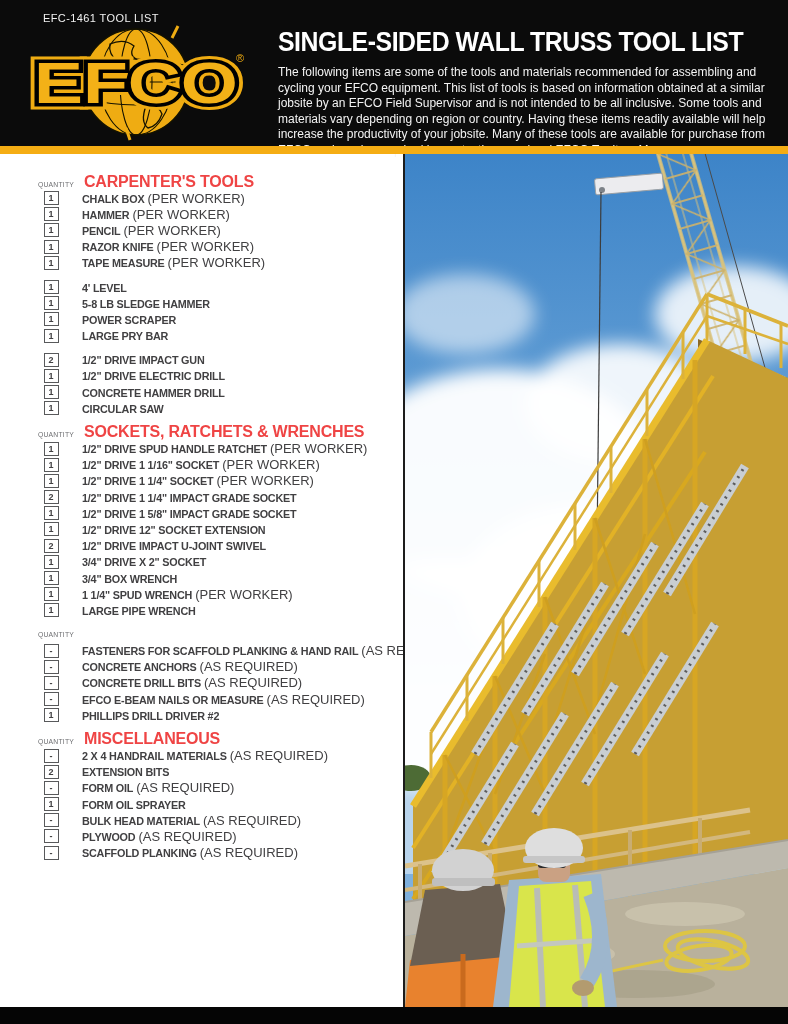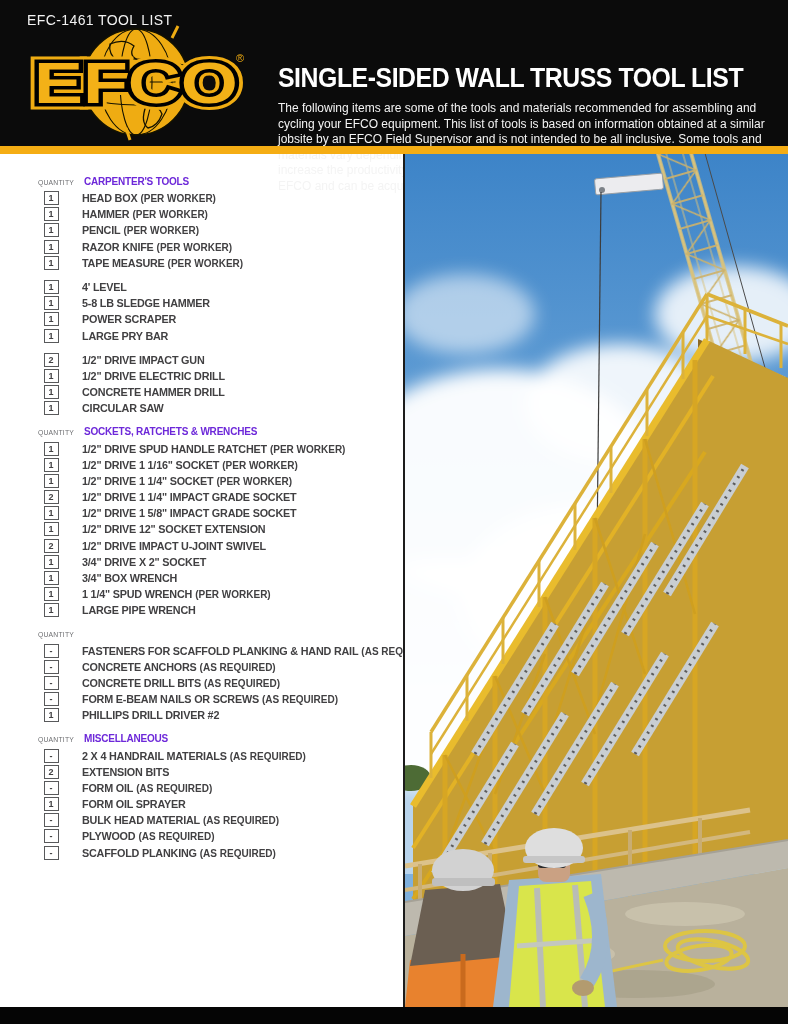--- a/index.html
+++ b/index.html
@@ -1,44 +1,44 @@
 <!DOCTYPE html>
 <html><head>
 <meta charset="utf-8">
 <style>
   html,body{margin:0;padding:0;background:#e9e9e9;}
   .page{position:relative;width:788px;height:1024px;background:#ffffff;overflow:hidden;
         font-family:"Liberation Sans",sans-serif;}
   
   .header{position:absolute;left:0;top:0;width:788px;height:146px;background:#0b0b0b;}
-  .doc-code{position:absolute;left:27px;top:12px;color:#f2f2f2;font-size:14px;letter-spacing:.4px;}
+  .doc-code{position:absolute;left:43px;top:12px;color:#f2f2f2;font-size:11px;letter-spacing:.4px;}
   .logo{position:absolute;left:26px;top:22px;width:222px;height:122px;}
-  .title-block{position:absolute;left:278px;top:27px;width:496px;margin-top:36px;}
+  .title-block{position:absolute;left:278px;top:27px;width:496px;}
   .title{margin:0;color:#ffffff;font-size:27px;font-weight:bold;letter-spacing:-.5px;
          transform:scaleX(.92);transform-origin:left;white-space:nowrap;}
   .intro{margin:7px 0 0 0;color:#f4f4f4;font-size:12px;line-height:15.6px;width:492px;}
   
   .gold-bar{position:absolute;left:0;top:146px;width:788px;height:8px;background:#f5ad14;}
   
   .list-col{position:absolute;left:36px;top:166px;width:364px;color:#414042;}
   .list-heading{margin:0 0 4px 0;color:#231f20;font-size:16.5px;font-weight:bold;
                 line-height:21px;letter-spacing:-.3px;white-space:nowrap;}
   .tool-section{margin-top:8px;}
   .section-head{display:flex;align-items:baseline;height:16px;line-height:16px;}
   .qty-label{width:30px;flex:0 0 30px;text-align:left;font-size:6.8px;color:#6d6e71;
              letter-spacing:.2px;padding-left:2px;}
-  .section-title{margin:0 0 0 16px;color:#6d28d9;font-size:10px;font-weight:bold;
+  .section-title{margin:0 0 0 16px;color:#ef4444;font-size:16px;font-weight:bold;
                  letter-spacing:-.2px;white-space:nowrap;}
   .tool-rows{list-style:none;margin:0;padding:0;}
   .tool-row{display:flex;align-items:center;height:16.2px;white-space:nowrap;}
   .col-qty{width:30px;flex:0 0 30px;display:flex;justify-content:center;}
   .qty-box{display:flex;align-items:center;justify-content:center;width:13px;height:12px;
            border:1.2px solid #58595b;background:#fff;font-size:9px;font-weight:bold;color:#414042;}
   .col-name{margin-left:16px;font-size:10.8px;font-weight:bold;letter-spacing:-.2px;color:#414042;}
-  .tool-suffix{font-size:10px;font-weight:bold;margin-left:3px;letter-spacing:0;}
+  .tool-suffix{font-size:13px;font-weight:normal;margin-left:3px;letter-spacing:0;}
   
   .photo{position:absolute;left:403px;top:154px;width:385px;height:853px;
          border-left:2px solid #1c1c1c;box-sizing:border-box;background:#7fb0dd;}
   .photo svg{display:block;}
   
   .bottom-bar{position:absolute;left:0;top:1007px;width:788px;height:17px;background:#050505;}
 </style>
 </head>
 <body>
 
@@ -82,21 +82,21 @@
         <section class="tool-section">
           <div class="section-head">
             <span class="qty-label">QUANTITY</span>
             <h3 class="section-title">CARPENTER'S TOOLS</h3>
           </div>
           <ul class="tool-rows">
             <li class="tool-row">
               <span class="col-qty">
                 <span class="qty-box">1</span>
               </span>
-              <span class="col-name"><span>HEAD BOX</span><span class="tool-suffix">(PER WORKER)</span></span>
+              <span class="col-name"><span>CHALK BOX</span><span class="tool-suffix">(PER WORKER)</span></span>
             </li>
             <li class="tool-row">
               <span class="col-qty">
                 <span class="qty-box">1</span>
               </span>
               <span class="col-name"><span>HAMMER</span><span class="tool-suffix">(PER WORKER)</span></span>
             </li>
             <li class="tool-row">
               <span class="col-qty">
                 <span class="qty-box">1</span>
@@ -267,21 +267,21 @@
             <li class="tool-row">
               <span class="col-qty">
                 <span class="qty-box">-</span>
               </span>
               <span class="col-name"><span>CONCRETE DRILL BITS</span><span class="tool-suffix">(AS REQUIRED)</span></span>
             </li>
             <li class="tool-row">
               <span class="col-qty">
                 <span class="qty-box">-</span>
               </span>
-              <span class="col-name"><span>FORM E-BEAM NAILS OR SCREWS</span><span class="tool-suffix">(AS REQUIRED)</span></span>
+              <span class="col-name"><span>EFCO E-BEAM NAILS OR MEASURE</span><span class="tool-suffix">(AS REQUIRED)</span></span>
             </li>
             <li class="tool-row">
               <span class="col-qty">
                 <span class="qty-box">1</span>
               </span>
               <span class="col-name"><span>PHILLIPS DRILL DRIVER #2</span><span class="tool-suffix"></span></span>
             </li>
           </ul>
         </section>
         <section class="tool-section">

